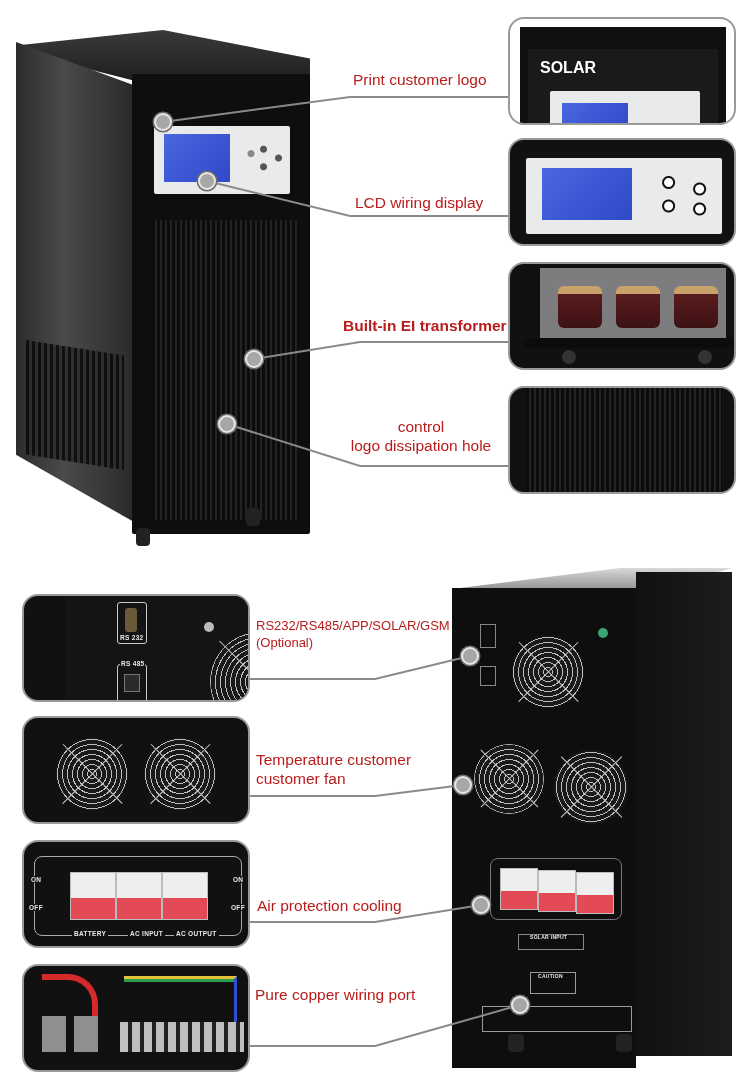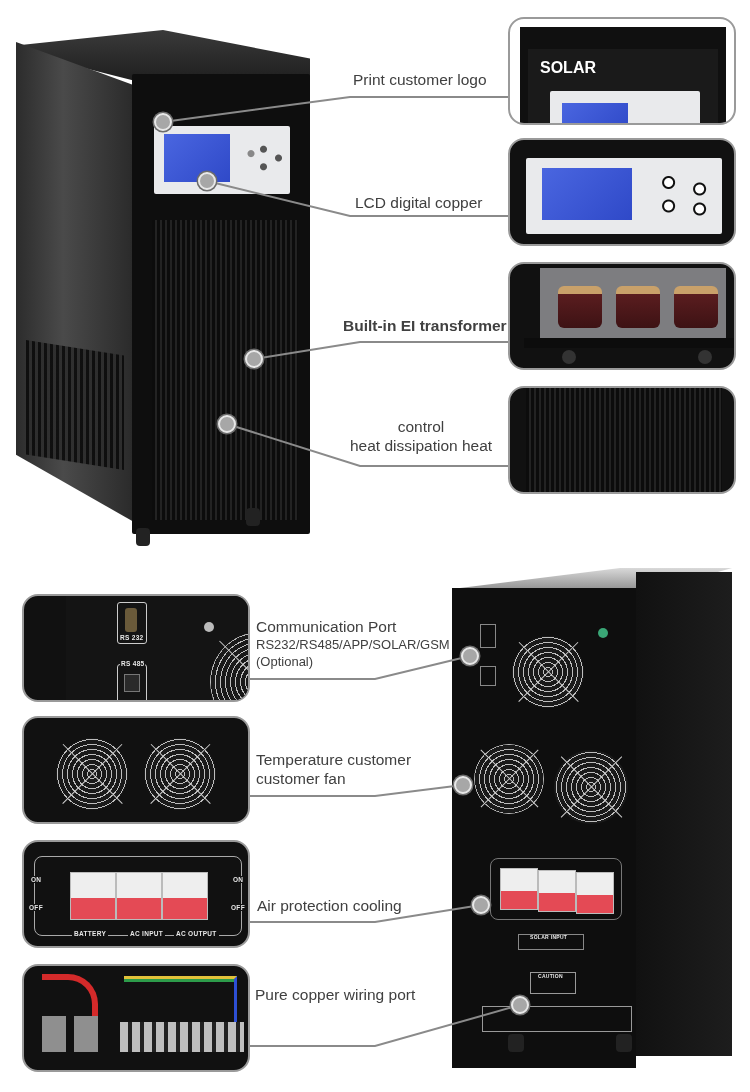--- a/index.html
+++ b/index.html
@@ -1,18 +1,18 @@
 <!DOCTYPE html>
 <html><head>
 <meta charset="utf-8">
 <style>
   html,body{margin:0;padding:0;background:#fff;}
   body{width:750px;height:1092px;position:relative;overflow:hidden;font-family:"Liberation Sans",sans-serif;color:#222;}
   .abs{position:absolute;}
-  .label{position:absolute;font-size:15.5px;color:#404040;white-space:nowrap;line-height:19px;}
+  .label{position:absolute;font-size:15.5px;color:#b91c1c;white-space:nowrap;line-height:19px;}
   .label.center{text-align:center;}
   .sub{font-size:13px;line-height:17px;}
   .frame{position:absolute;border:2.5px solid #9a9a9a;border-radius:16px;overflow:hidden;background:#111;box-sizing:border-box;}
   .dot{position:absolute;width:18px;height:18px;border-radius:50%;background:#a7a7a7;border:2.5px solid #e8e8e8;box-shadow:0 0 0 1.5px #6c6c6c;box-sizing:border-box;}
   svg.lines{position:absolute;left:0;top:0;}
   
   .cab-side{background:linear-gradient(90deg,#2c2c2c 0%,#4a4a4a 40%,#2a2a2a 100%);}
   .cab-front{background:#0e0e0e;}
   .grille{background:repeating-linear-gradient(90deg,#0c0c0c 0 3px,#232323 3px 5px);}
   .vent{background:repeating-linear-gradient(90deg,#0a0a0a 0 3px,#2d2d2d 3px 6px);}
@@ -53,25 +53,25 @@
   <polyline points="254,359 360,342 510,342" fill="none" stroke="#8a8a8a" stroke-width="2"></polyline>
   <polyline points="227,424 360,466 510,466" fill="none" stroke="#8a8a8a" stroke-width="2"></polyline>
 </svg>
 
 <div class="dot" style="left:154px;top:113px;"></div>
 <div class="dot" style="left:198px;top:172px;"></div>
 <div class="dot" style="left:245px;top:350px;"></div>
 <div class="dot" style="left:218px;top:415px;"></div>
 
 <div class="label" style="left:353px;top:70px;">Print customer logo</div>
-<div class="label" style="left:355px;top:193px;">LCD digital copper</div>
+<div class="label" style="left:355px;top:193px;">LCD wiring display</div>
 <div class="label" style="left:343px;top:316px;font-weight:bold;">Built-in EI transformer</div>
 <div class="label center" style="left:340px;top:417px;width:162px;">
   <div>control</div>
-  <div>heat dissipation heat</div>
+  <div>logo dissipation hole</div>
 </div>
 
 <div class="frame" style="left:508px;top:17px;width:228px;height:108px;background:#fff;">
   <div class="abs" style="left:10px;top:8px;width:206px;height:100px;background:#101010;"></div>
   <div class="abs" style="left:18px;top:30px;width:190px;height:80px;background:#1a1a1a;"></div>
   <div class="logo-text" style="left:30px;top:40px;">SOLAR</div>
   <div class="abs panel" style="left:40px;top:72px;width:150px;height:40px;"></div>
   <div class="abs lcd" style="left:52px;top:84px;width:66px;height:30px;"></div>
 </div>
 
@@ -132,21 +132,20 @@
   <polyline points="250,922 375,922 481,905" fill="none" stroke="#8a8a8a" stroke-width="2"></polyline>
   <polyline points="250,1046 375,1046 520,1005" fill="none" stroke="#8a8a8a" stroke-width="2"></polyline>
 </svg>
 
 <div class="dot" style="left:461px;top:647px;"></div>
 <div class="dot" style="left:454px;top:776px;"></div>
 <div class="dot" style="left:472px;top:896px;"></div>
 <div class="dot" style="left:511px;top:996px;"></div>
 
 <div class="label" style="left:256px;top:617px;">
-  <div>Communication Port</div>
   <div class="sub">RS232/RS485/APP/SOLAR/GSM</div>
   <div class="sub">(Optional)</div>
 </div>
 <div class="label" style="left:256px;top:750px;">
   <div>Temperature customer</div>
   <div>customer fan</div>
 </div>
 <div class="label" style="left:257px;top:896px;">Air protection cooling</div>
 <div class="label" style="left:255px;top:985px;">Pure copper wiring port</div>
 

